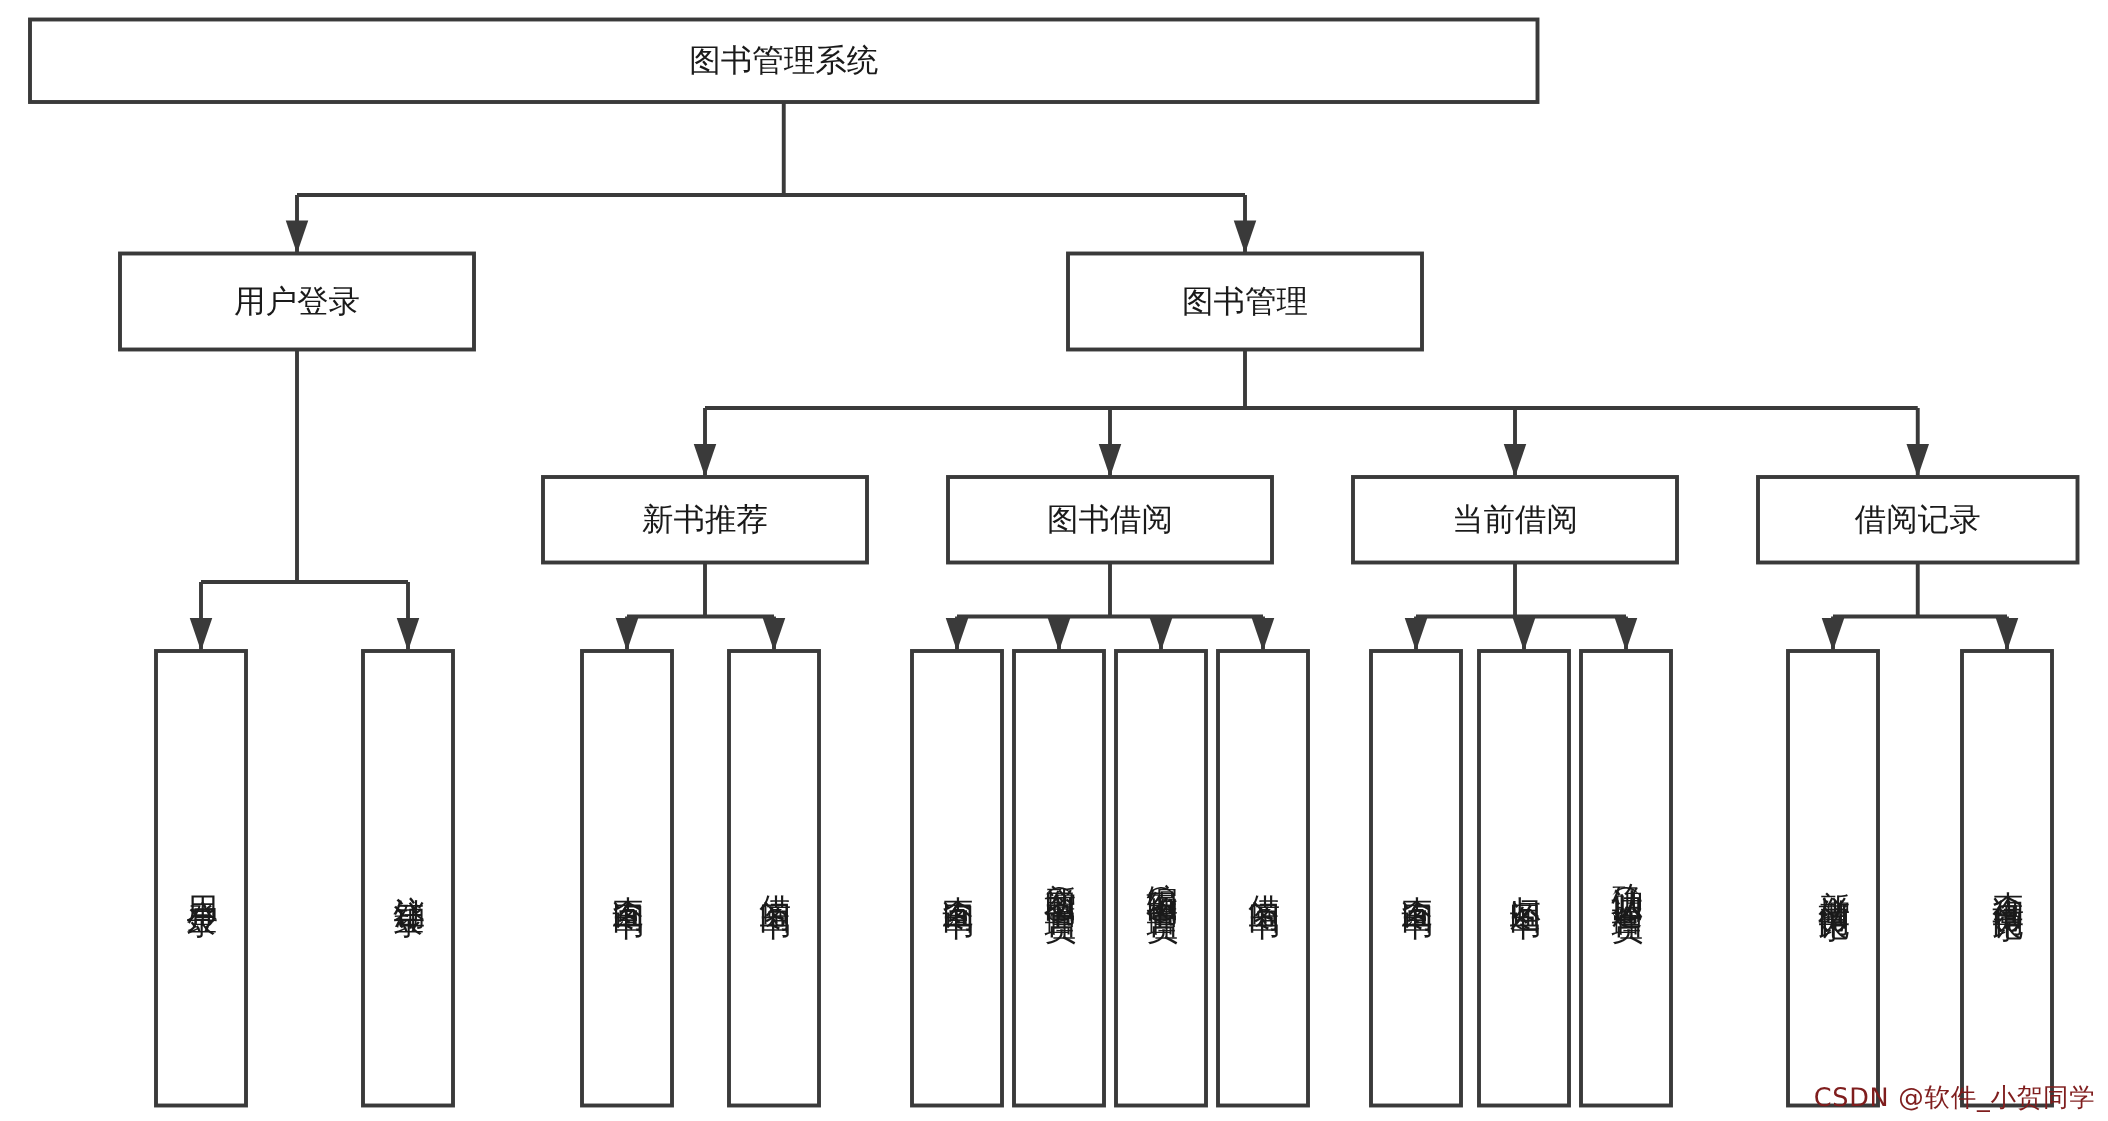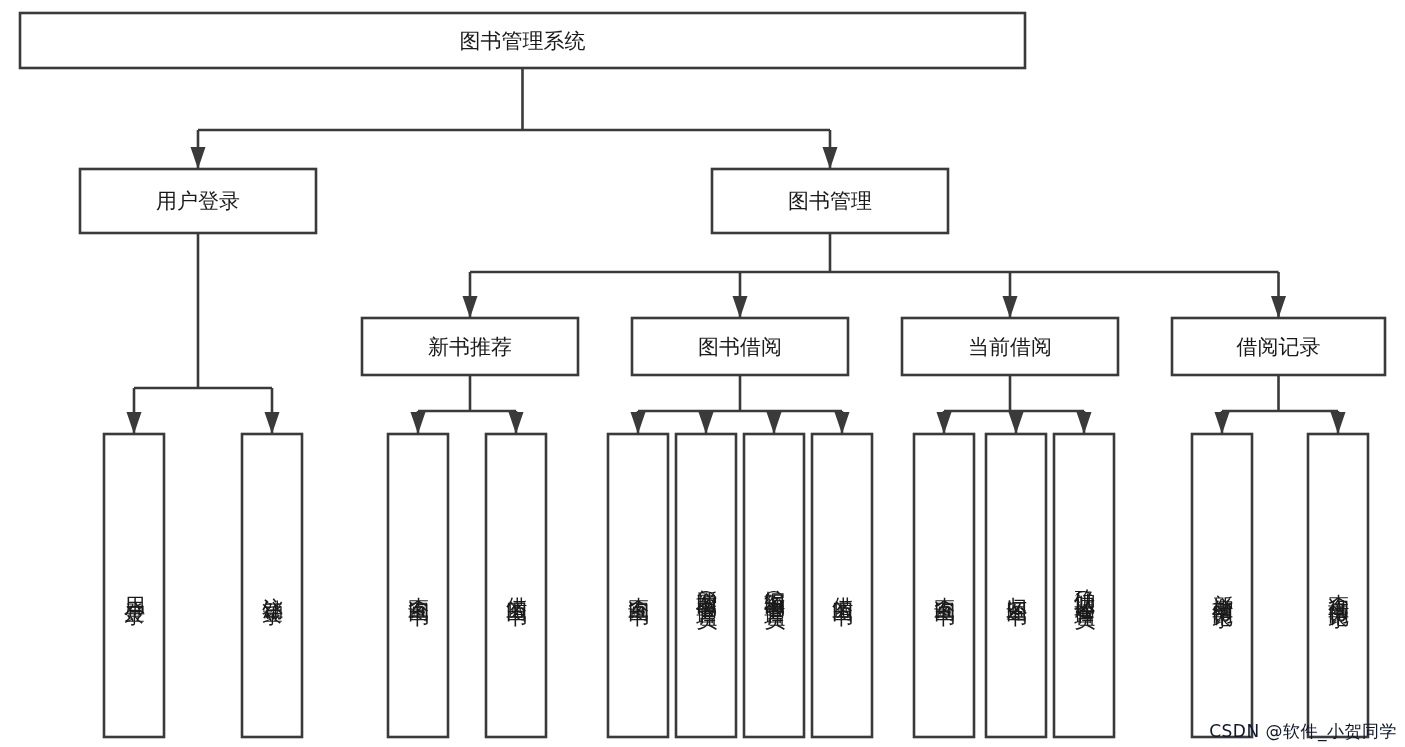--- a/index.html
+++ b/index.html
@@ -61,21 +61,21 @@
     white-space: nowrap;
     text-align: center;
     pointer-events: none;
   }
   .watermark {
     position: absolute;
     right: 8px;
     bottom: 4px;
     font-family: "DejaVu Sans", "Liberation Sans", sans-serif;
     font-size: 17px;
-    color: #0f172a;
+    color: #7f1d1d;
     white-space: nowrap;
     letter-spacing: 0.5px;
   }
 </style>
 </head>
 <body>
 
 <div id="diagram-root">
 
   <svg class="flow" viewBox="0 0 1405 747">

